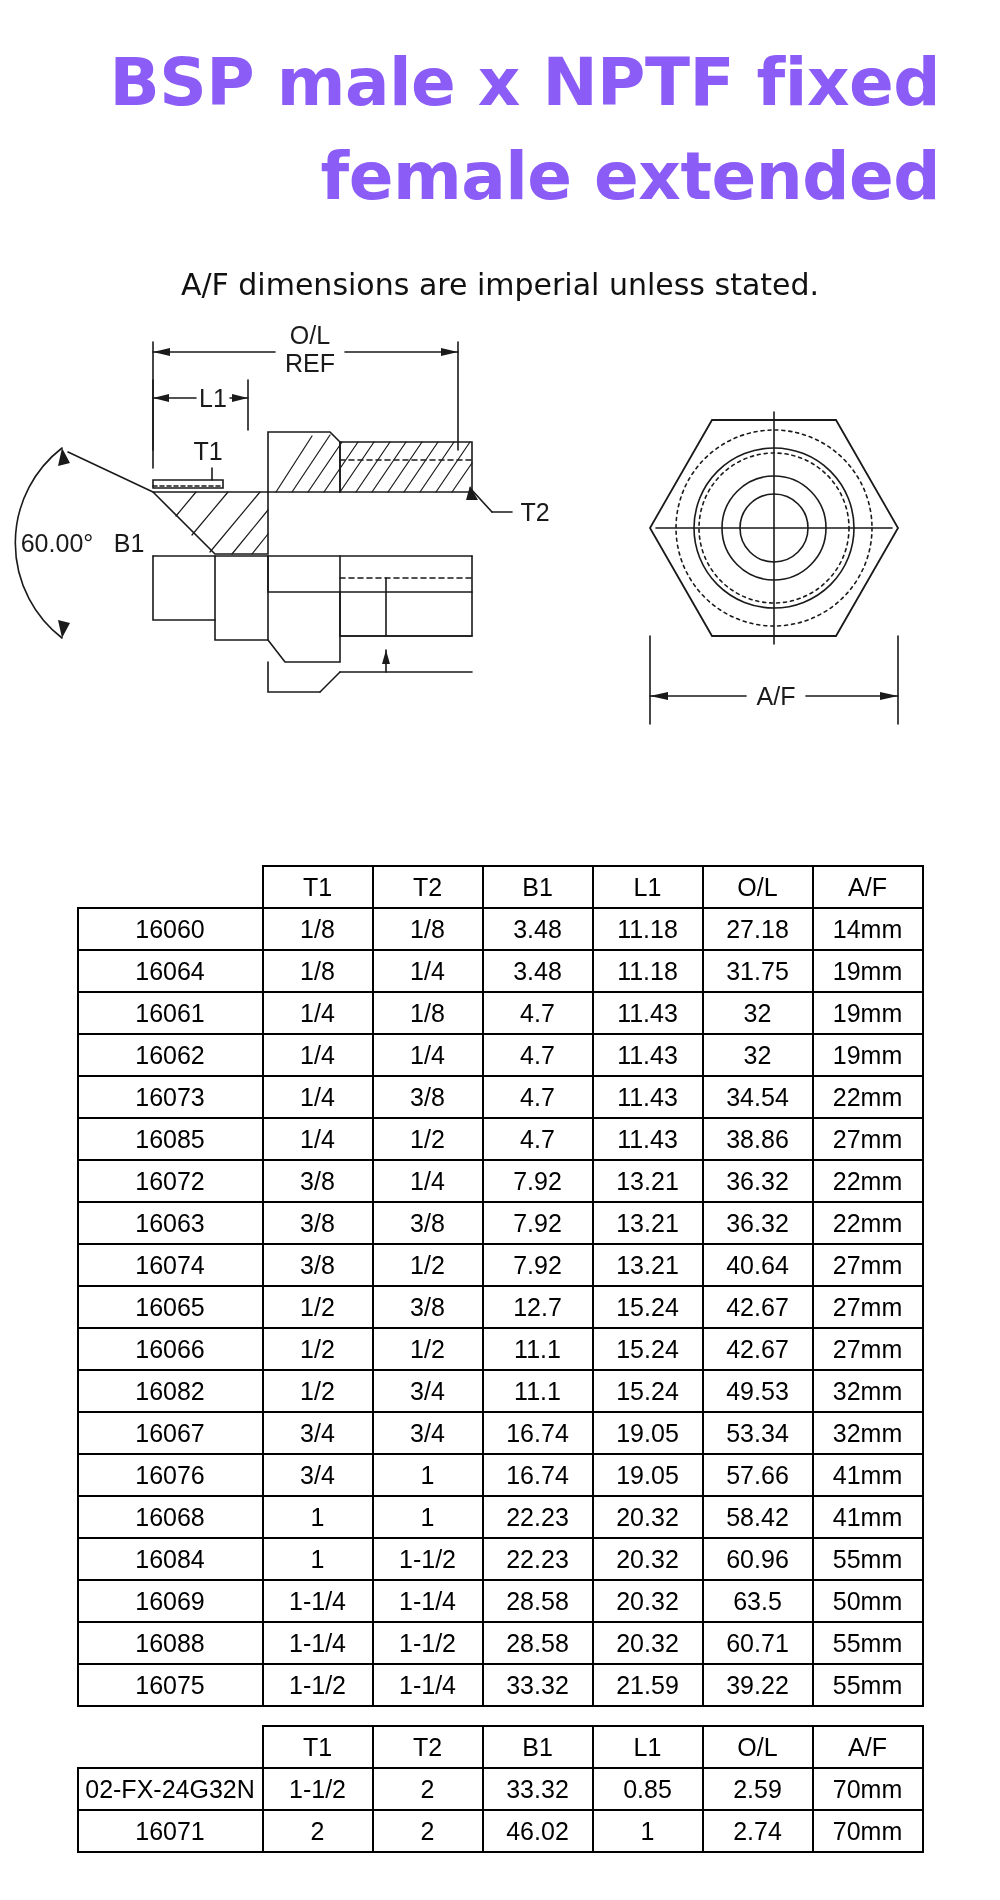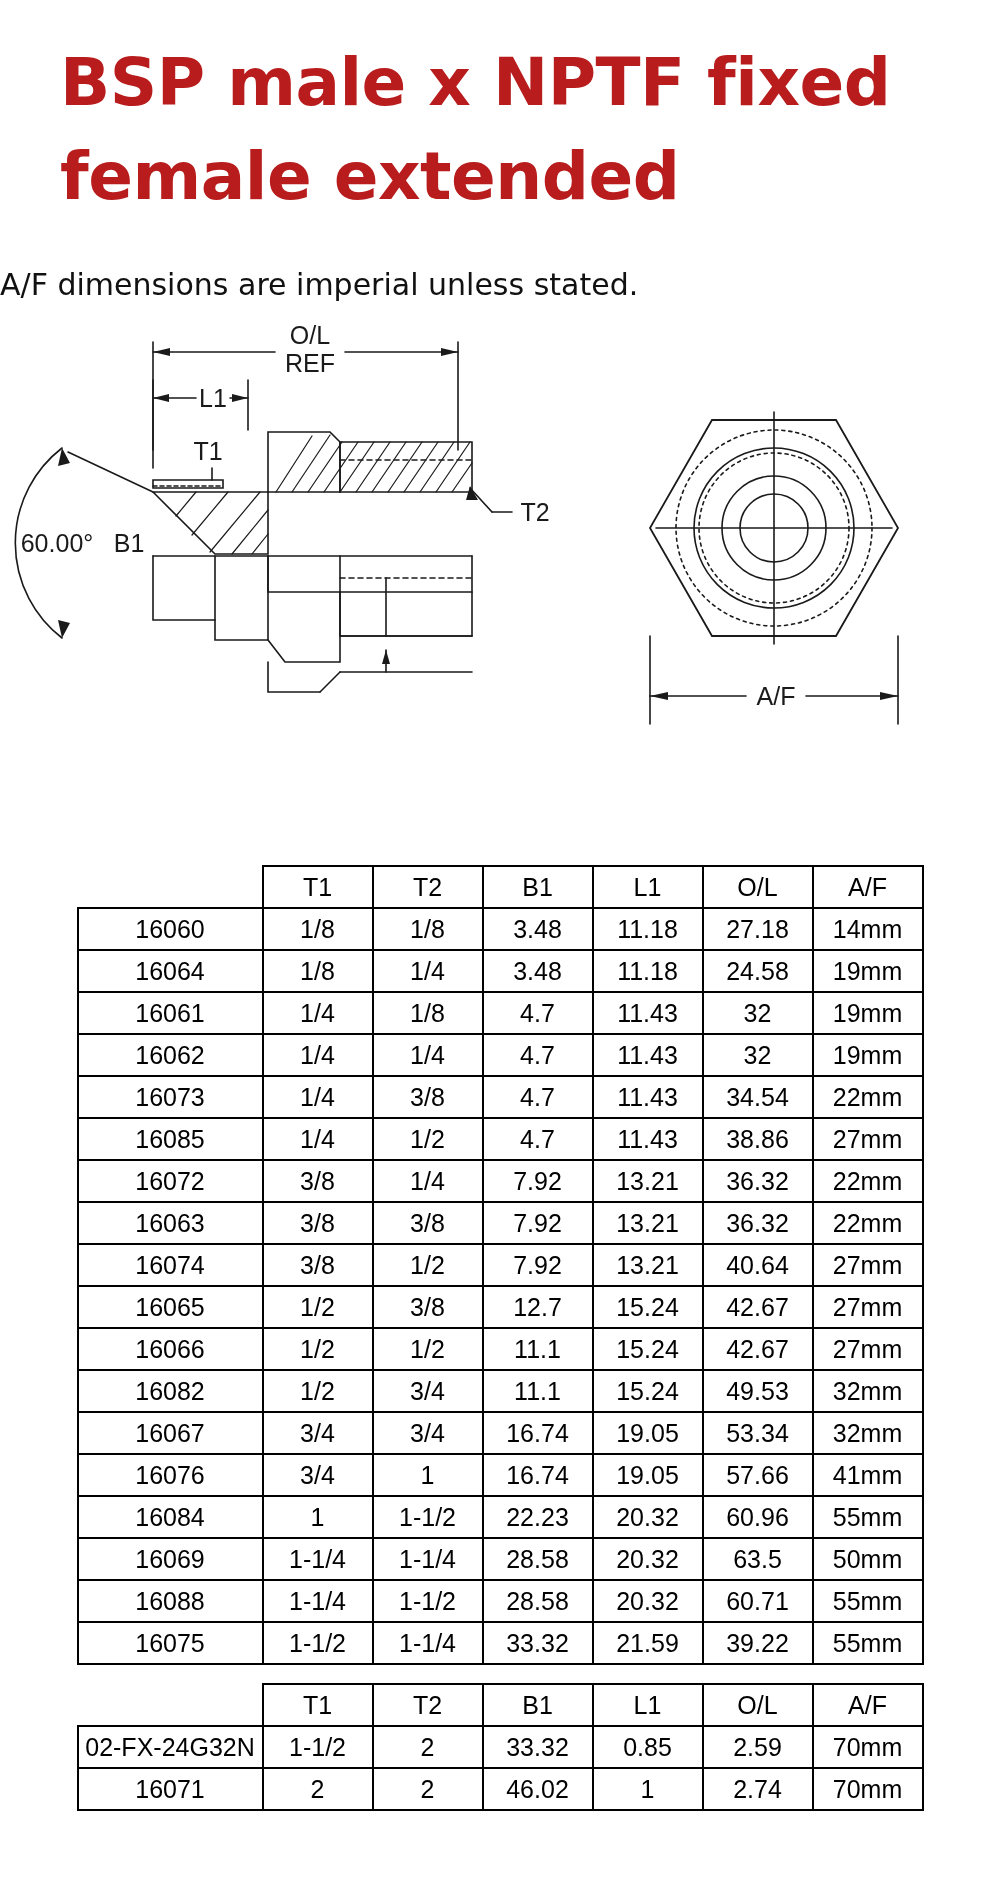--- a/index.html
+++ b/index.html
@@ -11,30 +11,31 @@
     width: 1000px;
     height: 1900px;
     font-family: "Liberation Sans", sans-serif;
     color: #000000;
     overflow: hidden;
     position: relative;
   }
 
   
   .page-title {
-    text-align: left;
-    color: #b91c1c;
+    text-align: right;
+    color: #8b5cf6;
     font-weight: bold;
     font-size: 66px;
     line-height: 1.42;
     letter-spacing: -0.5px;
     margin: 36px 60px 0 60px;
     font-family: "DejaVu Sans", sans-serif;
   }
   .page-subtitle {
+    text-align: center;
     color: #111111;
     font-size: 30px;
     margin-top: 44px;
     font-family: "DejaVu Sans", sans-serif;
   }
 
   
   .drawing-wrap {
     position: relative;
     width: 1000px;
@@ -219,21 +220,21 @@
           <td>11.18</td>
           <td>27.18</td>
           <td>14mm</td>
         </tr>
         <tr>
           <td class="part">16064</td>
           <td>1/8</td>
           <td>1/4</td>
           <td>3.48</td>
           <td>11.18</td>
-          <td>24.58</td>
+          <td>31.75</td>
           <td>19mm</td>
         </tr>
         <tr>
           <td class="part">16061</td>
           <td>1/4</td>
           <td>1/8</td>
           <td>4.7</td>
           <td>11.43</td>
           <td>32</td>
           <td>19mm</td>
@@ -328,20 +329,29 @@
           <td>53.34</td>
           <td>32mm</td>
         </tr>
         <tr>
           <td class="part">16076</td>
           <td>3/4</td>
           <td>1</td>
           <td>16.74</td>
           <td>19.05</td>
           <td>57.66</td>
+          <td>41mm</td>
+        </tr>
+        <tr>
+          <td class="part">16068</td>
+          <td>1</td>
+          <td>1</td>
+          <td>22.23</td>
+          <td>20.32</td>
+          <td>58.42</td>
           <td>41mm</td>
         </tr>
         <tr>
           <td class="part">16084</td>
           <td>1</td>
           <td>1-1/2</td>
           <td>22.23</td>
           <td>20.32</td>
           <td>60.96</td>
           <td>55mm</td>

